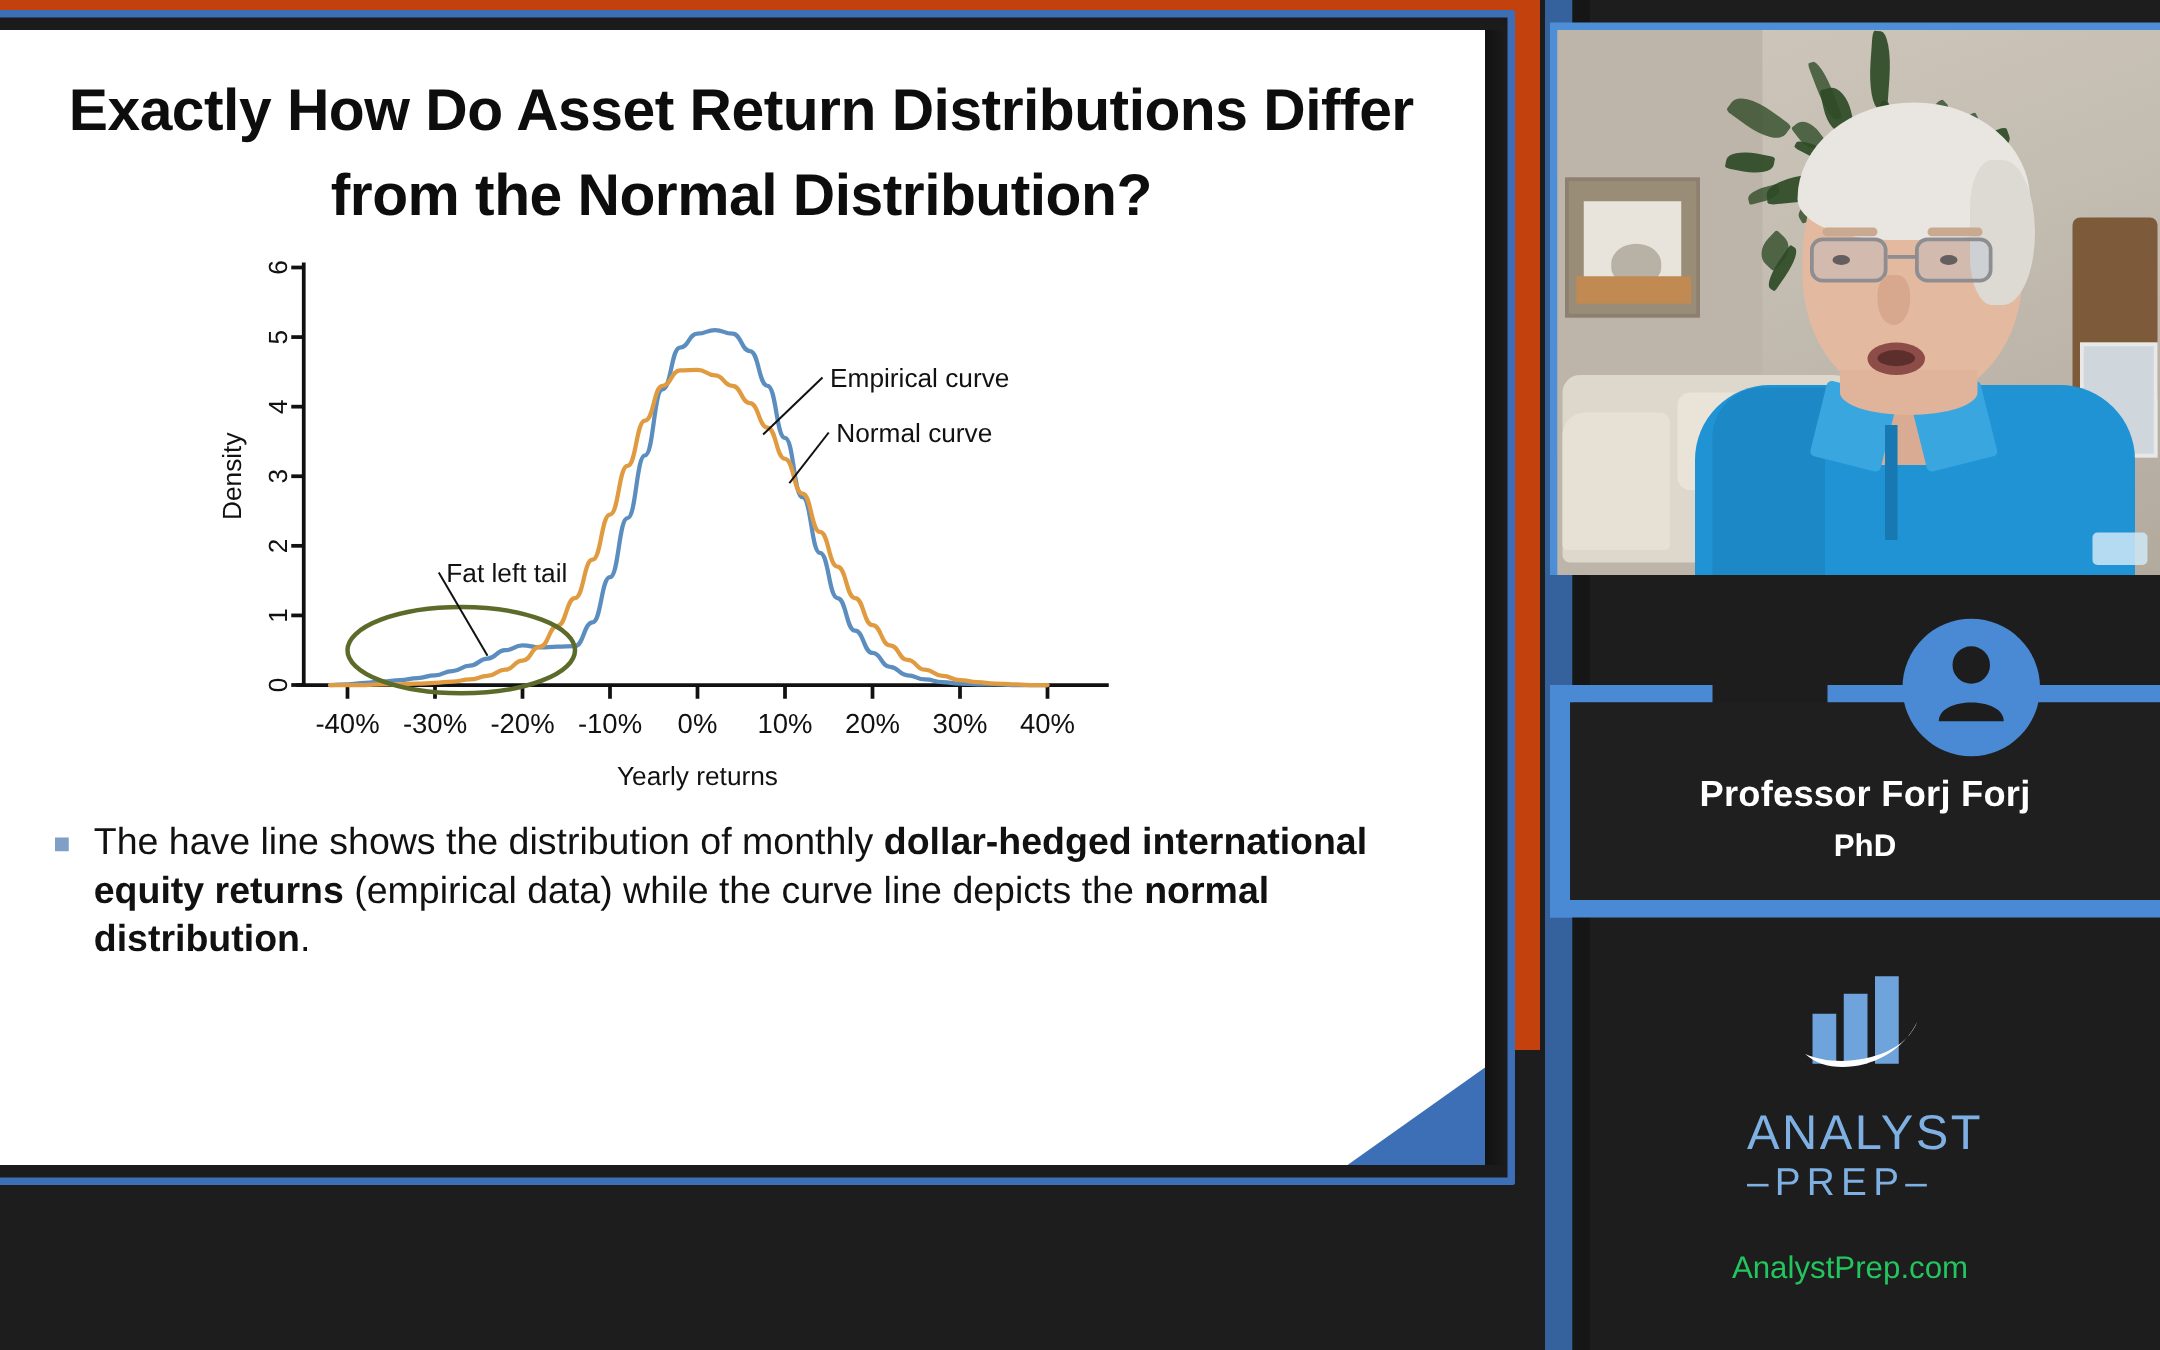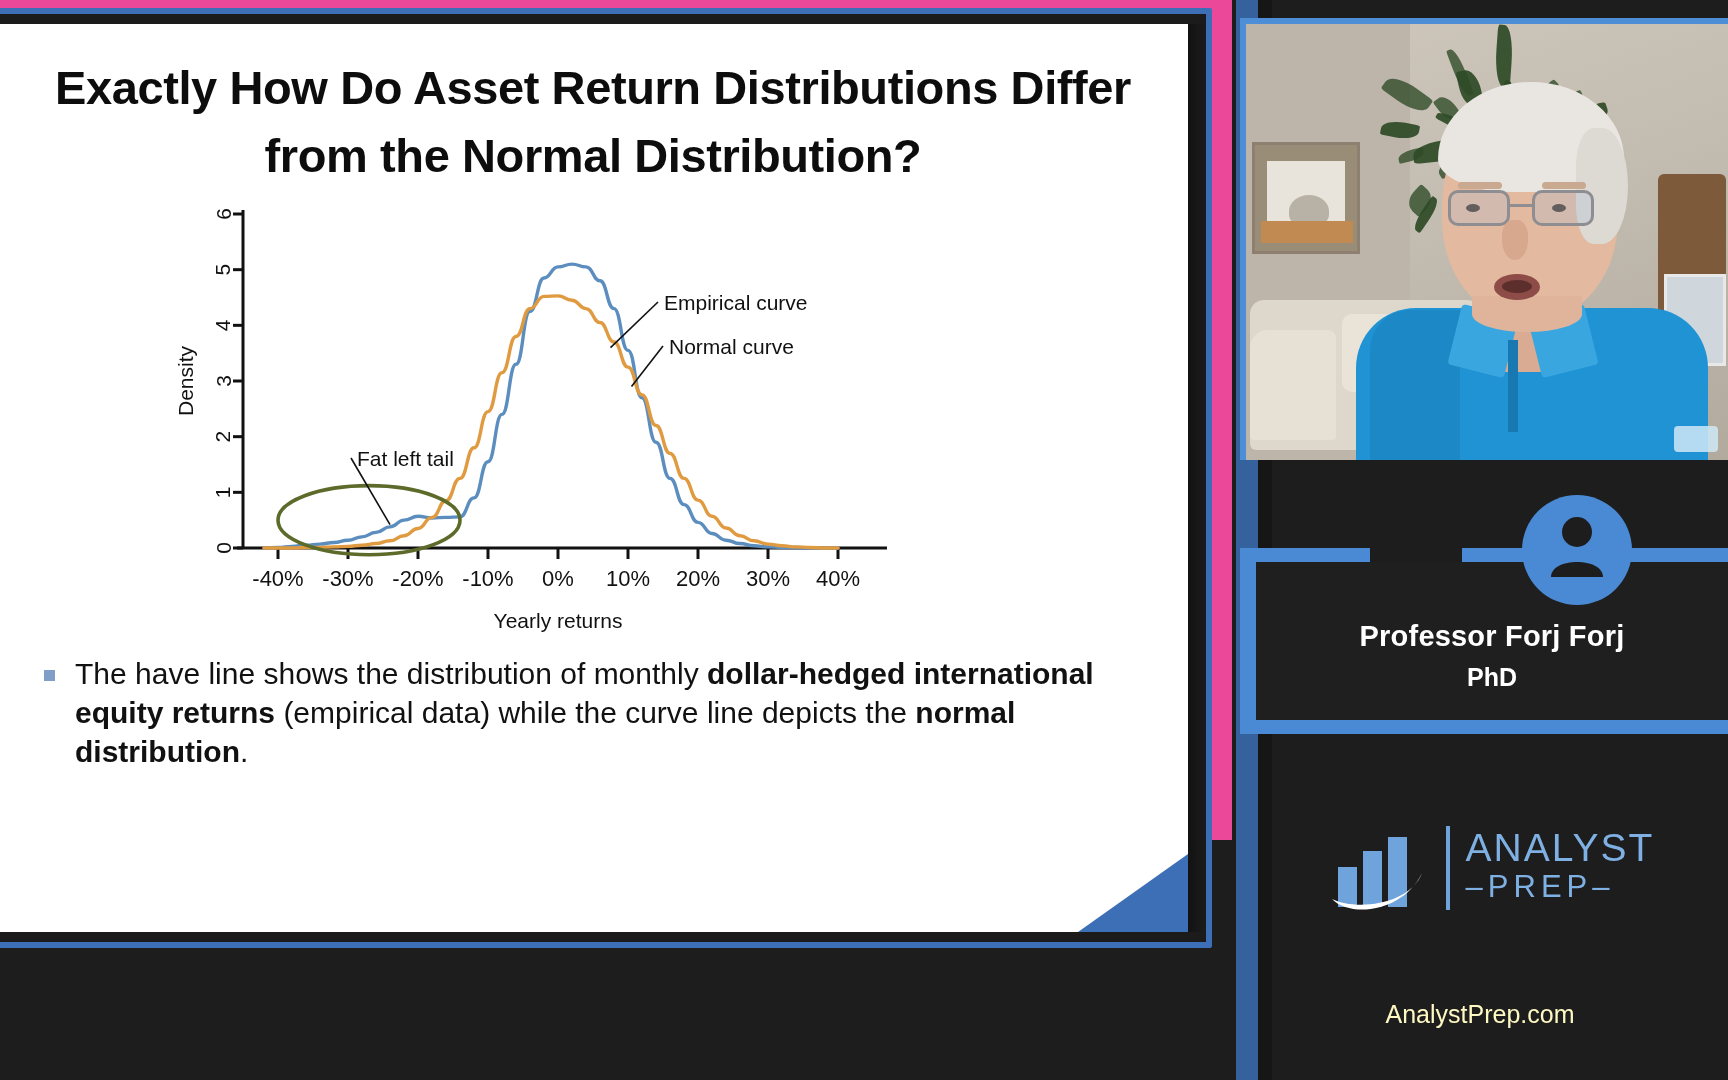--- a/index.html
+++ b/index.html
@@ -7,21 +7,21 @@
     width: 1728px; height: 1080px;
     background: #1c1c1c;
     font-family: "Liberation Sans", sans-serif;
     overflow: hidden;
   }
   #root { position: relative; width: 1728px; height: 1080px; background:#1d1d1d; }
 
   
   .slide-outer {
     position: absolute; left: 0; top: 0; width: 1232px; height: 840px;
-    background: #ec4899;
+    background: #c2410c;
   }
   .slide-blue-frame {
     position: absolute; left: -14px; top: 8px; width: 1226px; height: 940px;
     background: #3c6fb5;
     border-radius: 2px;
   }
   .slide-dark-frame {
     position: absolute; left: -10px; top: 14px; width: 1216px; height: 928px;
     background: #1b1b1b;
   }
@@ -169,30 +169,30 @@
     color: #ffffff; font-size: 29px; font-weight: bold; white-space: nowrap;
     letter-spacing: .2px;
   }
   .presenter-degree {
     color: #ffffff; font-size: 25px; font-weight: bold; margin-top: 10px;
   }
 
   
   .brand {
     position: absolute; left: 40px; top: 815px; width: 440px; height: 105px;
-    display: flex; align-items: center; gap: 16px; justify-content: center;
+    display: flex; align-items: center; gap: 16px; justify-content: center; flex-direction: column;
   }
   .brand-mark { position: relative; width: 100px; height: 86px; }
   .brand-divider { width: 4px; height: 84px; background: #6fa3dc; }
   .brand-words { display: flex; flex-direction: column; }
   .brand-top { color: #7fb0e3; font-size: 39px; letter-spacing: 2px; line-height: 1; }
   .brand-bottom { color: #7fb0e3; font-size: 31px; letter-spacing: 5px; line-height: 1.3; }
   .site {
     position: absolute; left: 0; top: 1000px; width: 496px;
-    text-align: center; color: #fef9c3; font-size: 25px;
+    text-align: center; color: #22c55e; font-size: 25px;
   }
 </style>
 </head>
 <body>
 
 <div id="root">
 
   <div class="slide-outer">
     <div class="slide-blue-frame"></div>
     <div class="slide-dark-frame"></div>

